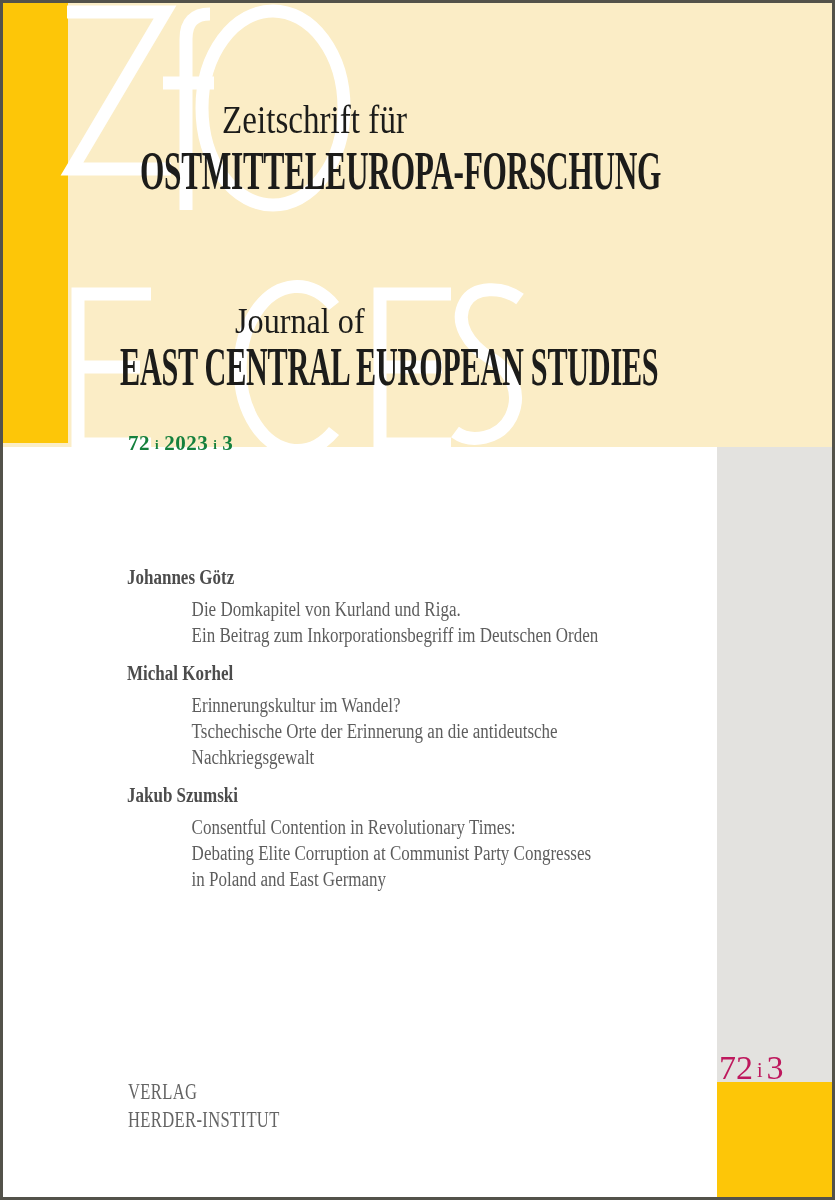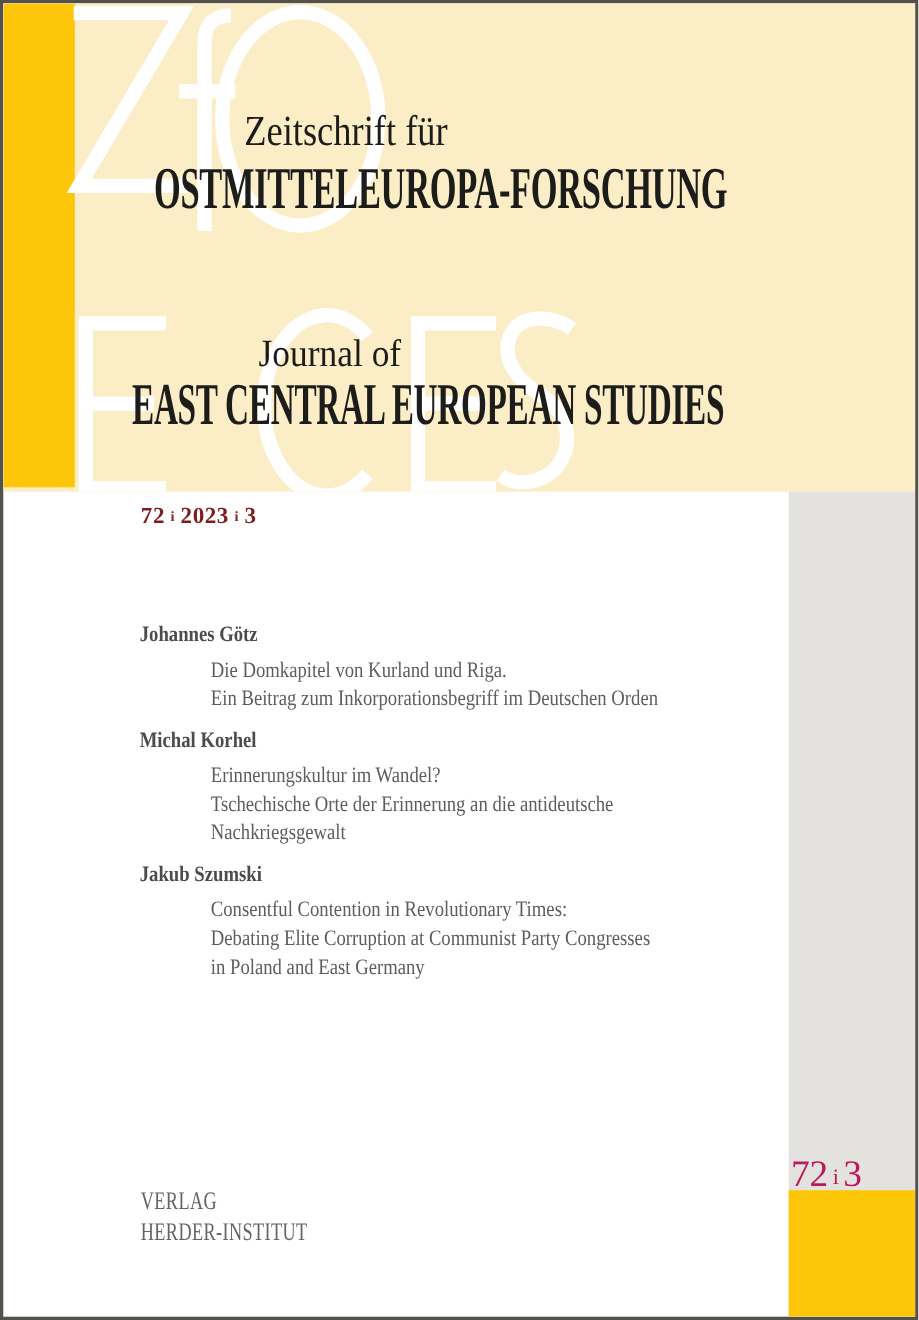--- a/index.html
+++ b/index.html
@@ -11,21 +11,21 @@
   
   .header{position:absolute;left:0;top:0;width:829px;height:444px;background:#fbedc6;overflow:hidden;}
   .stripe-left{position:absolute;left:0;top:0;width:65px;height:440px;background:#fdc608;}
   .wm{position:absolute;left:0;top:0;}
   .title{position:absolute;white-space:nowrap;color:#1c1c1a;transform-origin:0 0;}
   .t-de1{left:219px;top:97px;font-size:39px;line-height:40px;transform:scaleX(.85);}
   .t-de2{left:137px;top:141px;font-size:54px;line-height:54px;font-weight:700;transform:scaleX(.58);letter-spacing:-.5px;}
   .t-en1{left:232px;top:301px;font-size:35px;line-height:36px;transform:scaleX(.92);}
   .t-en2{left:117px;top:337px;font-size:54px;line-height:54px;font-weight:700;transform:scaleX(.56);letter-spacing:-.5px;}
   
-  .issue-line{position:absolute;left:125px;top:453px;font-size:21px;line-height:24px;font-weight:700;color:#7f1d1d;letter-spacing:.5px;white-space:nowrap;}
+  .issue-line{position:absolute;left:125px;top:428px;font-size:21px;line-height:24px;font-weight:700;color:#15803d;letter-spacing:.5px;white-space:nowrap;}
   .sep{display:inline-block;font-size:13px;margin:0 5px;transform:translateY(-1px);}
   
   .toc{position:absolute;left:124px;top:561px;width:640px;transform:scaleX(.85);transform-origin:0 0;}
   .toc-entry{margin-bottom:12px;}
   .toc-author{font-weight:700;font-size:20px;line-height:26px;color:#4c4c4c;}
   .toc-titles{padding-left:76px;margin-top:6px;font-size:20px;line-height:26px;color:#5d5d5d;}
   
   .spine{position:absolute;left:714px;top:444px;width:115px;height:750px;background:#e3e2df;}
   .badge{position:absolute;left:716px;top:1048px;font-size:34px;line-height:34px;color:#be185d;white-space:nowrap;}
   .badge .sep{font-size:20px;margin:0 4px;transform:translateY(-2px);}

